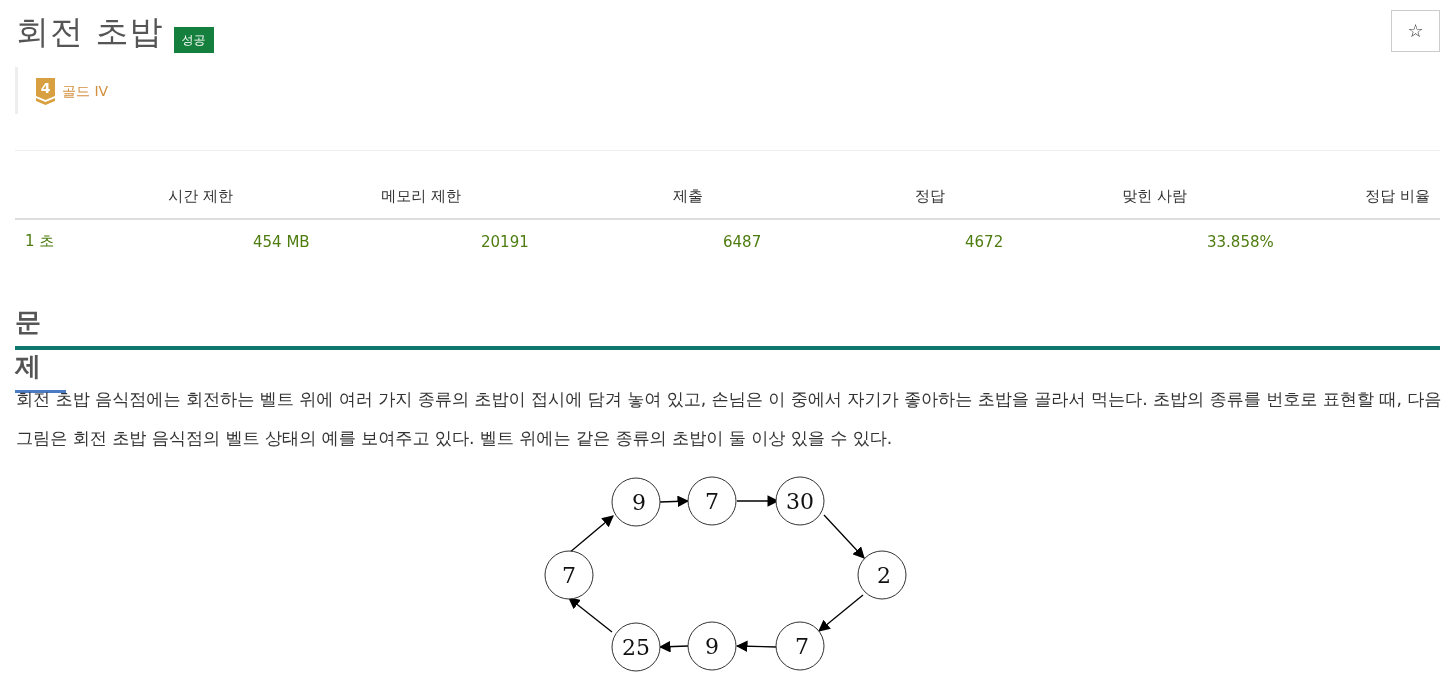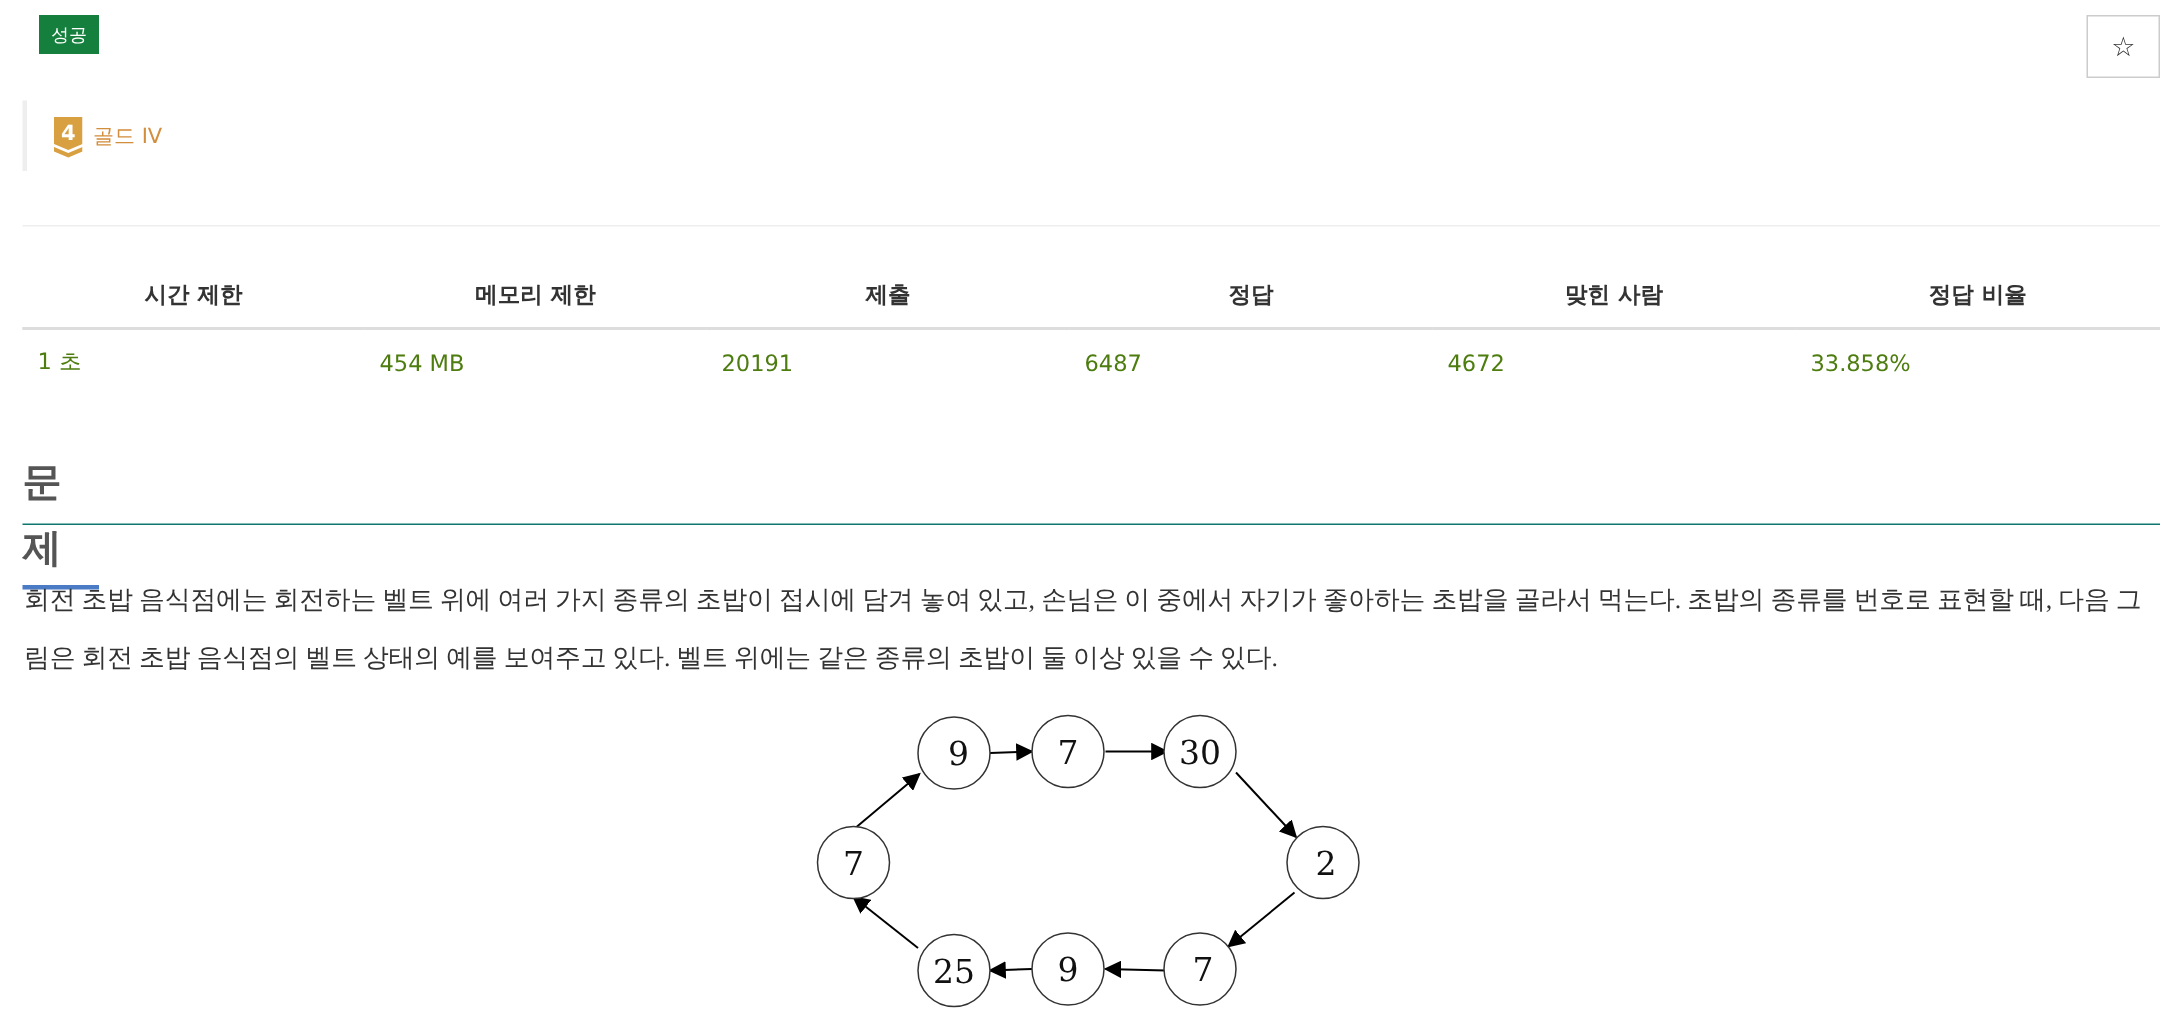--- a/index.html
+++ b/index.html
@@ -13,35 +13,36 @@
     .star-button { position: absolute; left: 1391px; top: 10px; width: 49px; height: 42px; border: 1px solid #cccccc; background: #ffffff; display: flex; align-items: center; justify-content: center; font-size: 18px; color: #333333; cursor: pointer; }
 
     .tier-block { position: absolute; left: 15px; top: 67px; height: 47px; border-left: 3px solid #eeeeee; padding-left: 18px; display: flex; align-items: center; }
     .tier-icon { width: 19px; height: 28px; position: relative; margin-right: 7px; margin-top: 2px; }
     .tier-icon svg { display: block; }
     .tier-label { font-size: 14px; color: #d28e3c; line-height: 28px; }
 
     .top-divider { position: absolute; left: 15px; top: 150px; width: 1425px; height: 1px; background: #eeeeee; }
 
     .info-table { position: absolute; left: 15px; top: 174px; width: 1425px; border-collapse: collapse; }
-    .info-table th { text-align: center; font-size: 15px; font-weight: bold; color: #333333; padding: 0 10px; height: 45px; border-bottom: 2px solid #dddddd; }
+    .info-table th { text-align: right; font-size: 15px; font-weight: normal; color: #333333; padding: 0 10px; height: 45px; border-bottom: 2px solid #dddddd; }
     .info-table td { text-align: left; font-size: 15px; color: #4d7c0f; padding: 0 10px; height: 44px; }
 
-    .section-header { position: absolute; left: 15px; top: 300px; width: 1425px; height: 50px; border-bottom: 1px solid #0f766e; }
+    .section-header { position: absolute; left: 15px; top: 300px; width: 1425px; height: 50px; border-bottom: 4px solid #0f766e; }
     .section-title { display: inline-block; font-size: 26px; color: #555555; line-height: 44px; border-bottom: 3px solid #0076c0; border-bottom-color: #4b7bc4; padding-bottom: 2px; width: 51px; }
 
-    .problem-text { position: absolute; left: 16px; top: 380px; width: 1428px; font-size: 17.2px; line-height: 39px; color: #333333; letter-spacing: -0.1px; font-family: Liberation Serif, serif; }
+    .problem-text { position: absolute; left: 16px; top: 380px; width: 1428px; font-size: 17.2px; line-height: 39px; color: #333333; letter-spacing: -0.1px; }
 
     .diagram { position: absolute; left: 530px; top: 465px; width: 390px; height: 214px; }
     .diagram text { font-family: "DejaVu Serif", "Liberation Serif", serif; font-size: 22px; fill: #111111; }
   </style>
 </head>
 <body>
 
 <div class="title-row">
+  <h1 class="page-title">회전 초밥</h1>
   <span class="result-badge">성공</span>
 </div>
 
 <button class="star-button">
   <span>☆</span>
 </button>
 
 <div class="tier-block">
   <span class="tier-icon">
     <svg width="19" height="28" viewBox="0 0 19 28">

